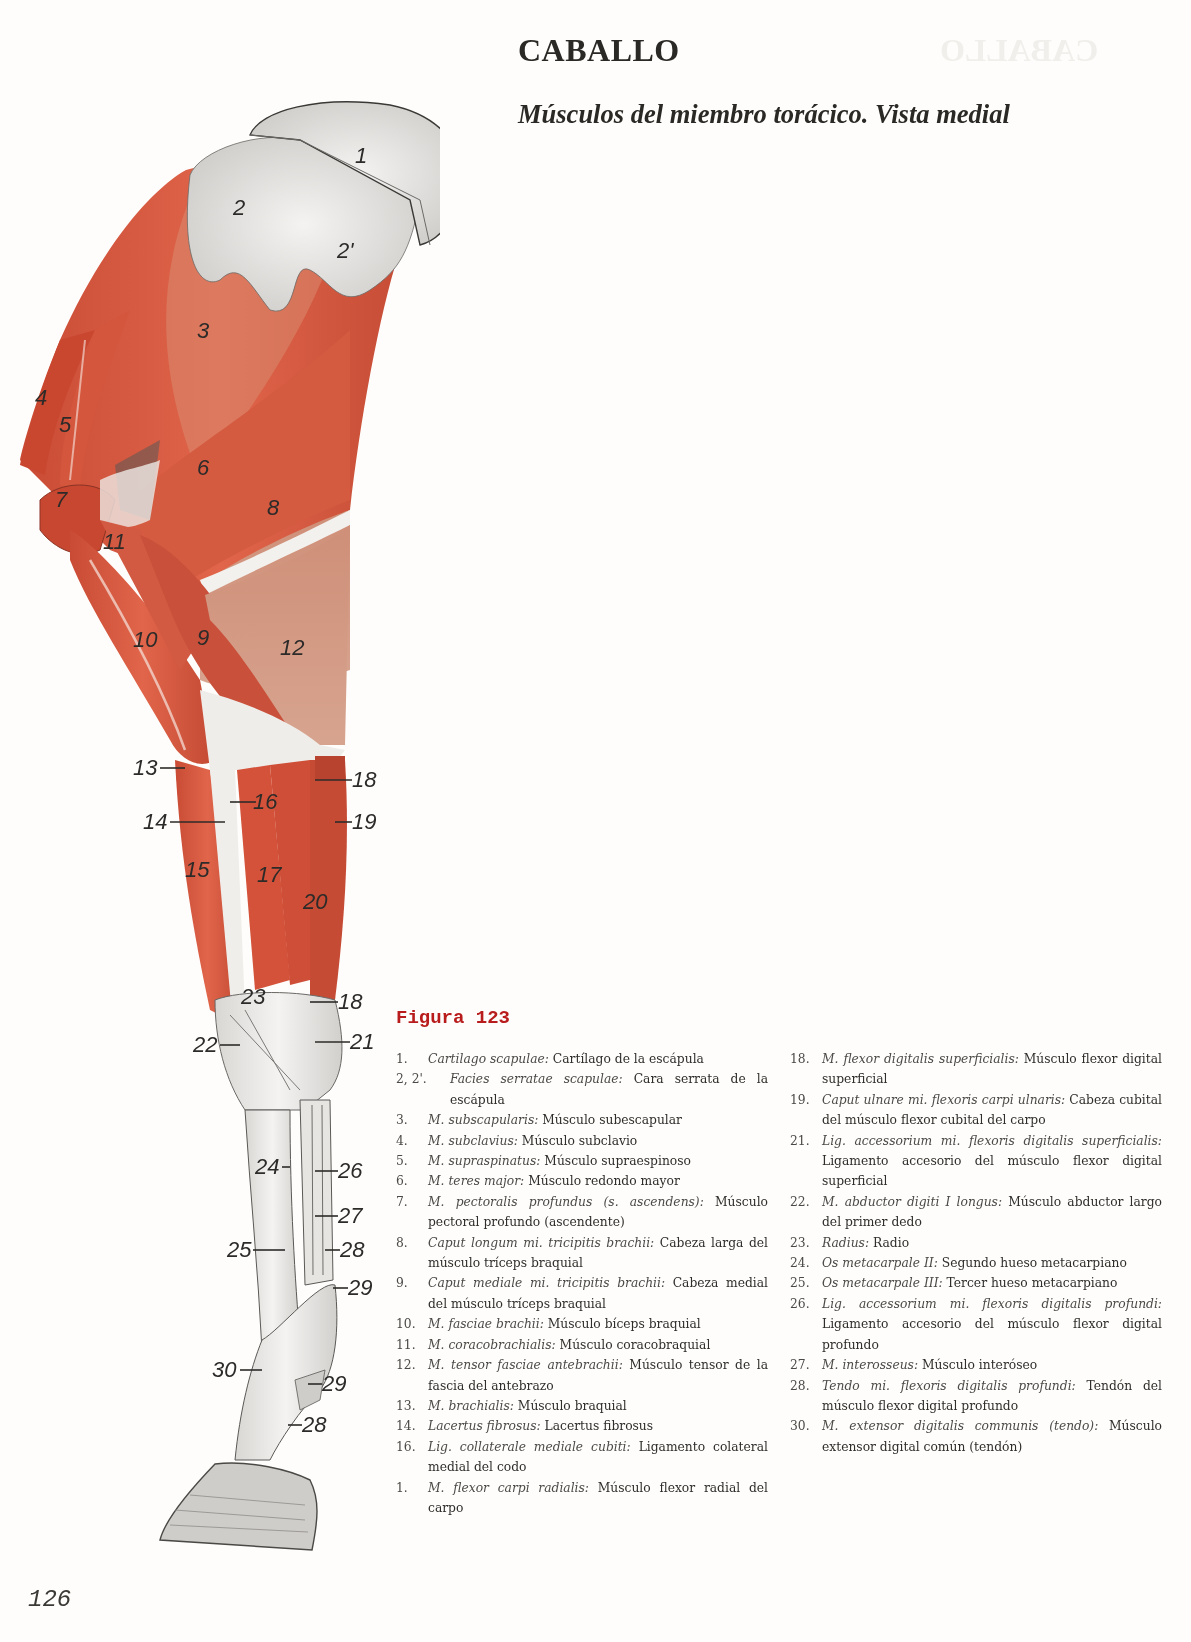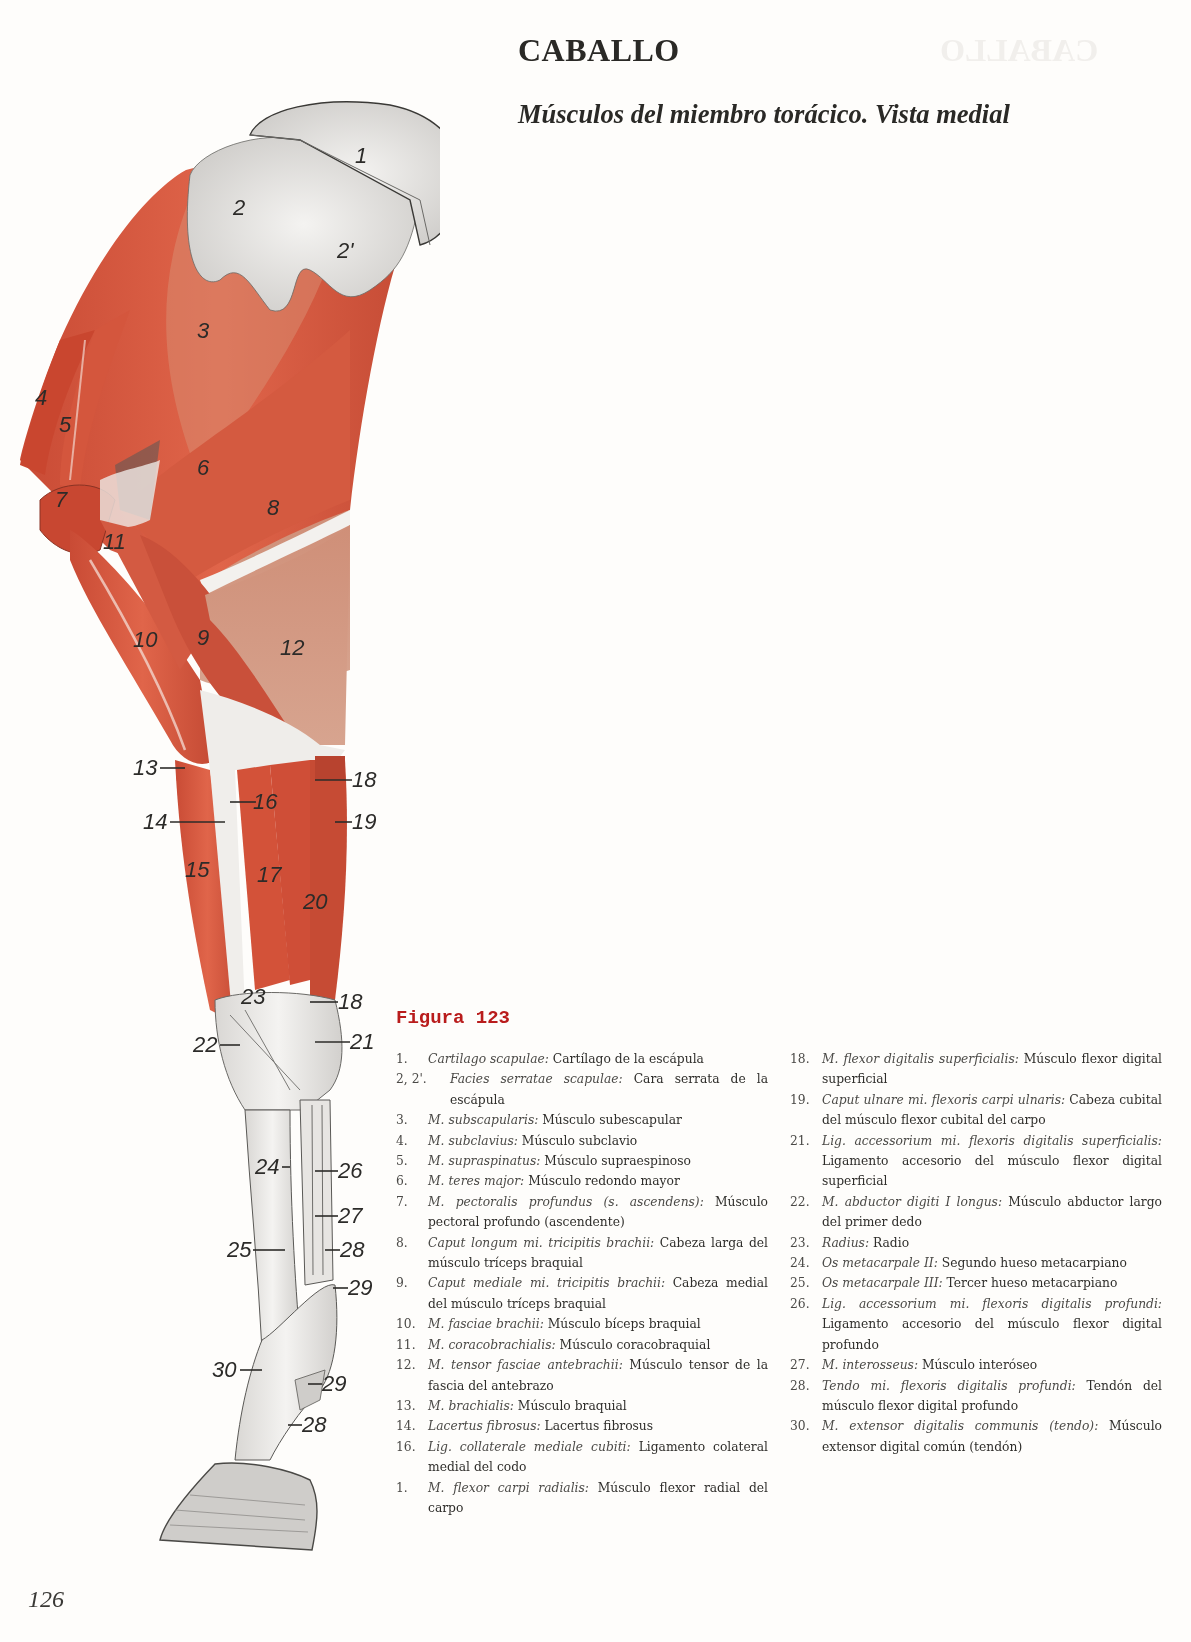--- a/index.html
+++ b/index.html
@@ -32,21 +32,21 @@
   .legend-col { position:absolute; top:1049px; width:372px; font-size:12.3px; line-height:20.4px; }
   .legend-col.left { left:396px; }
   .legend-col.right { left:790px; }
   .entry { display:flex; }
   .entry .num { flex:0 0 32px; color:#4a4946; }
   .entry.wide .num { flex:0 0 54px; }
   .entry .txt { flex:1; text-align:justify; color:#2f2e2b; }
   .entry .latin { font-style:italic; color:#4b4a47;margin-top:16px; }
   .page-number {
     position:absolute; left:28px; top:1586px;
-    font-family:Liberation Serif, serif; font-style:italic; font-size:24px; color:#3a3936;
+    font-family:Liberation Mono, monospace; font-style:italic; font-size:24px; color:#3a3936;
   }
   .lbl { font-family:"Liberation Sans",sans-serif; font-style:italic; fill:#2c2b29; font-size:22px; }
   .lead { stroke:#2c2b29; stroke-width:1.6; }
 </style>
 </head>
 <body>
 
 <div class="ghost" style="left:940px; top:32px;">CABALLO</div>
 
 <h1 class="title" style="margin:0;">CABALLO</h1>

